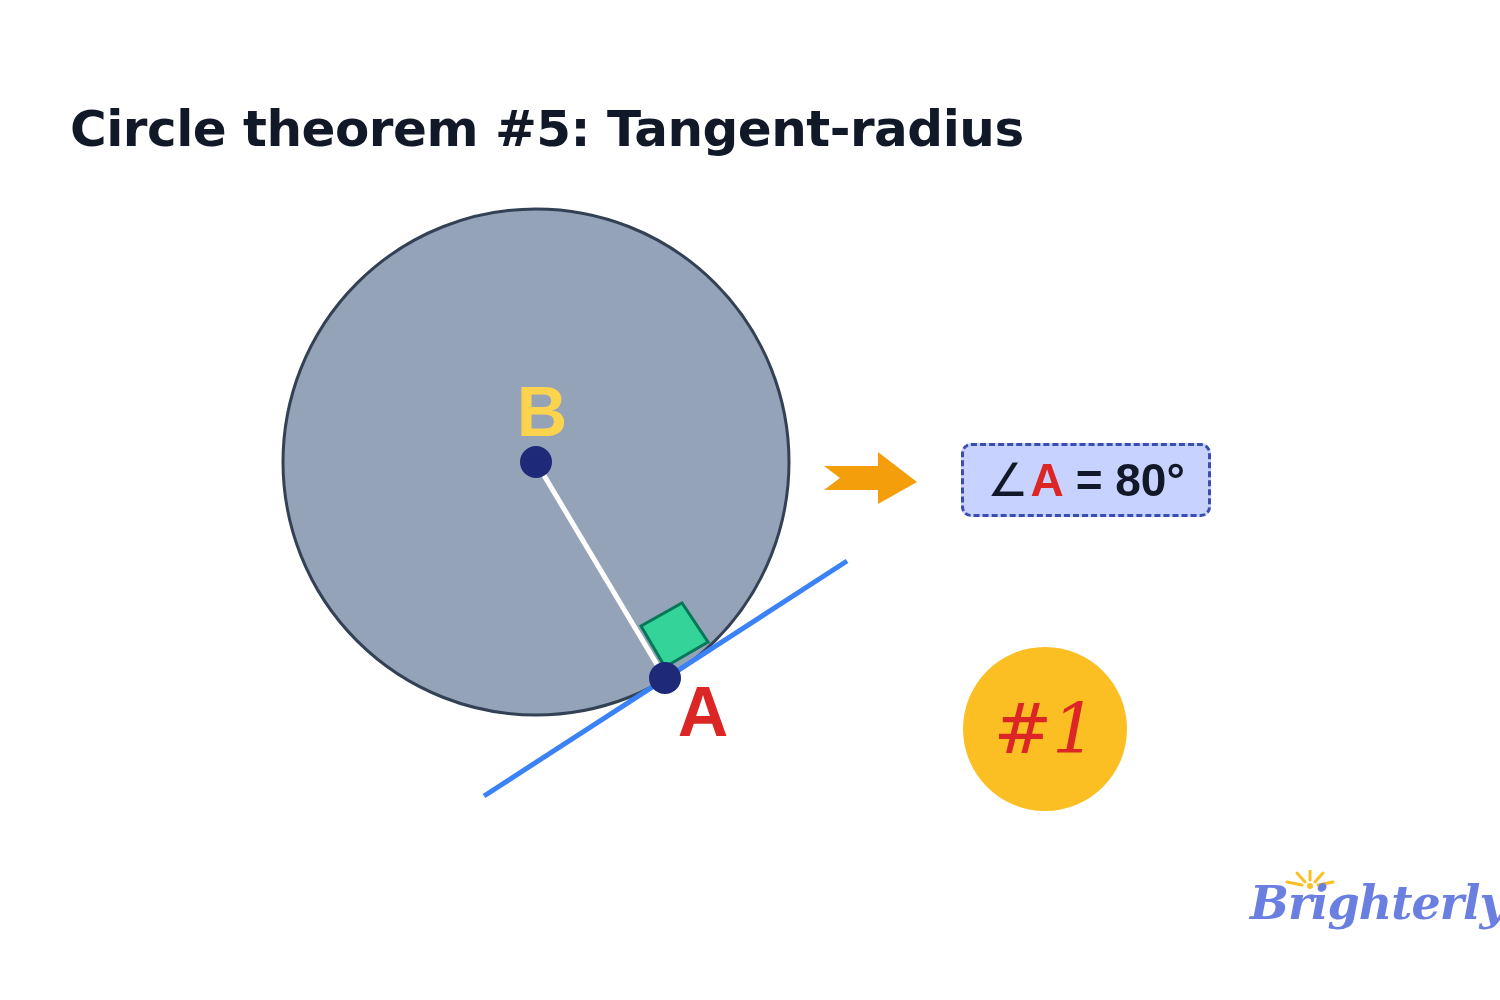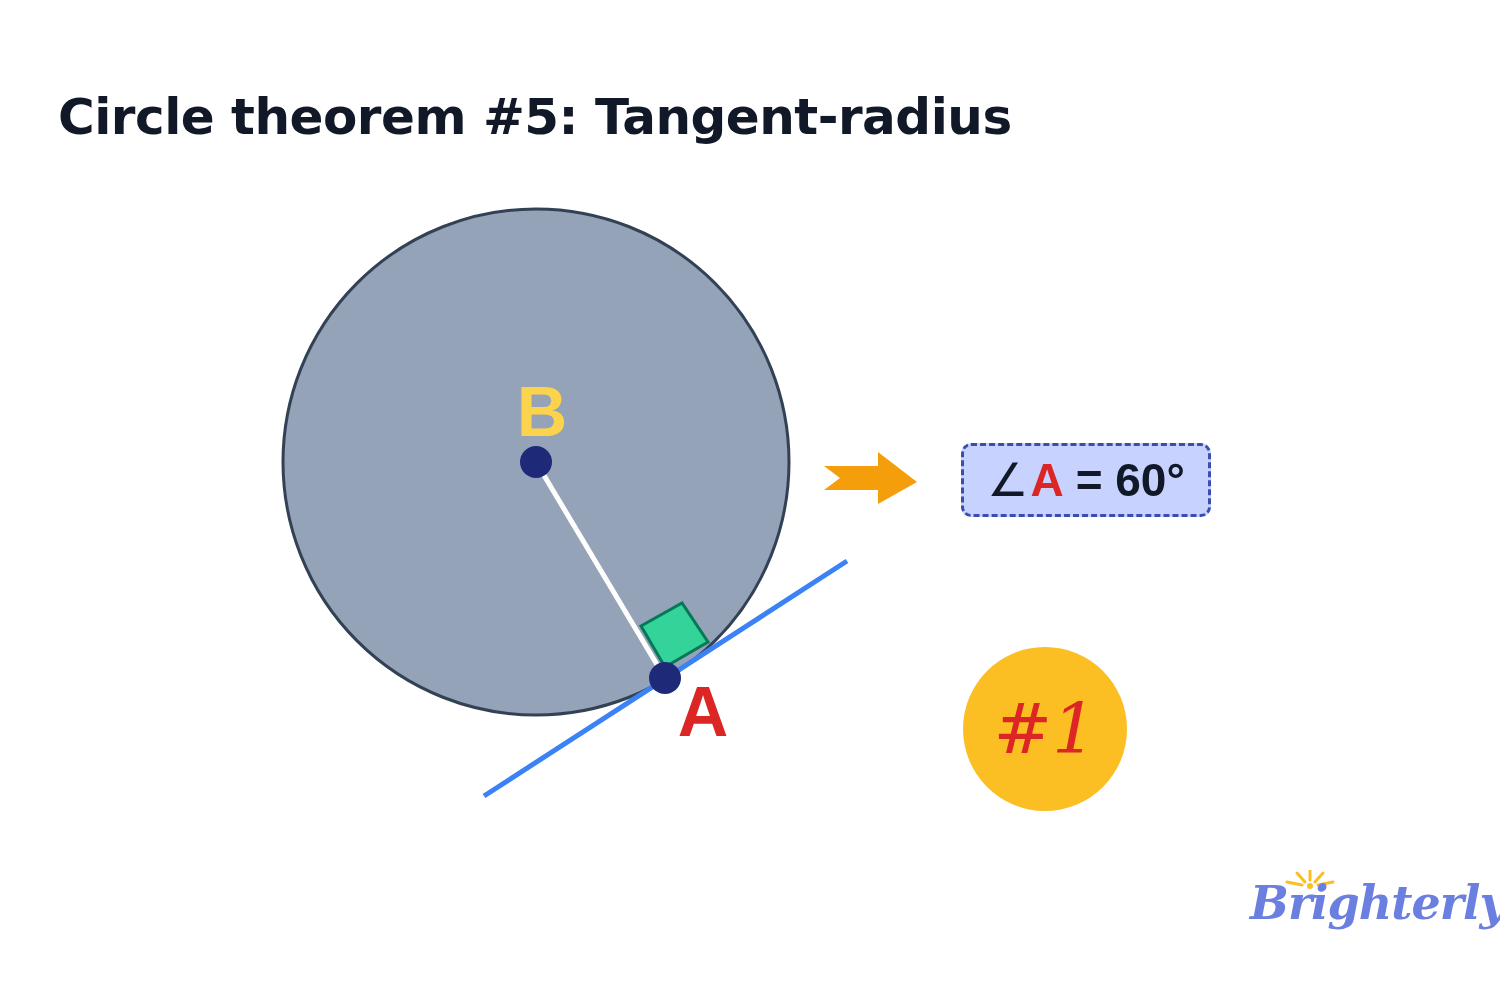--- a/index.html
+++ b/index.html
@@ -1,20 +1,20 @@
 <!DOCTYPE html>
 <html><head>
   <meta charset="utf-8">
   <style>
     html, body { margin: 0; padding: 0; background: #ffffff; }
     body { width: 1500px; height: 1000px; position: relative; overflow: hidden; font-family: "DejaVu Sans", sans-serif; }
     .title {
       position: absolute; left: 54px; top: 84px;
       font-family: "DejaVu Sans", sans-serif; font-weight: bold;
-      font-size: 50px; color: #111827; letter-spacing: -0.5px; margin: 4px;
+      font-size: 50px; color: #111827; letter-spacing: -0.5px; margin: 16px;
     }
     svg.diagram { position: absolute; left: 0; top: 0; }
     .label-b { font-family: "Liberation Sans", sans-serif; font-weight: bold; font-size: 70px; fill: #fcd34d; }
     .label-a { font-family: "Liberation Sans", sans-serif; font-weight: bold; font-size: 70px; fill: #dc2626; }
     .eq-box {
       position: absolute; left: 961px; top: 443px; width: 250px; height: 74px;
       box-sizing: border-box; background: #c7d2fe; border: 3px dashed #3b4eb0; border-radius: 10px;
       display: flex; align-items: center; justify-content: center;
       font-family: "Liberation Sans", sans-serif; font-size: 46px; font-weight: bold; color: #111827;
     }
@@ -55,21 +55,21 @@
 
   <text x="542" y="436" text-anchor="middle" class="label-b">B</text>
   <text x="703" y="736" text-anchor="middle" class="label-a">A</text>
 
   <polygon points="824,466 878,466 878,452 917,482 878,504 878,490 824,490 840,478" fill="#f59e0b"></polygon>
 </svg>
 
 <div class="eq-box">
   <span class="angle">∠</span>
   <span class="var">A</span>
-  <span>= 60°</span>
+  <span>= 80°</span>
 </div>
 
 <div class="badge">
   <span>#1</span>
 </div>
 
 <svg class="logo-sun" width="50" height="20" viewBox="0 0 50 20">
   <line x1="25" y1="0" x2="25" y2="10" stroke="#fbbf24" stroke-width="3" stroke-linecap="round"></line>
   <line x1="12" y1="3" x2="20" y2="12" stroke="#fbbf24" stroke-width="3" stroke-linecap="round"></line>
   <line x1="38" y1="3" x2="30" y2="12" stroke="#fbbf24" stroke-width="3" stroke-linecap="round"></line>

